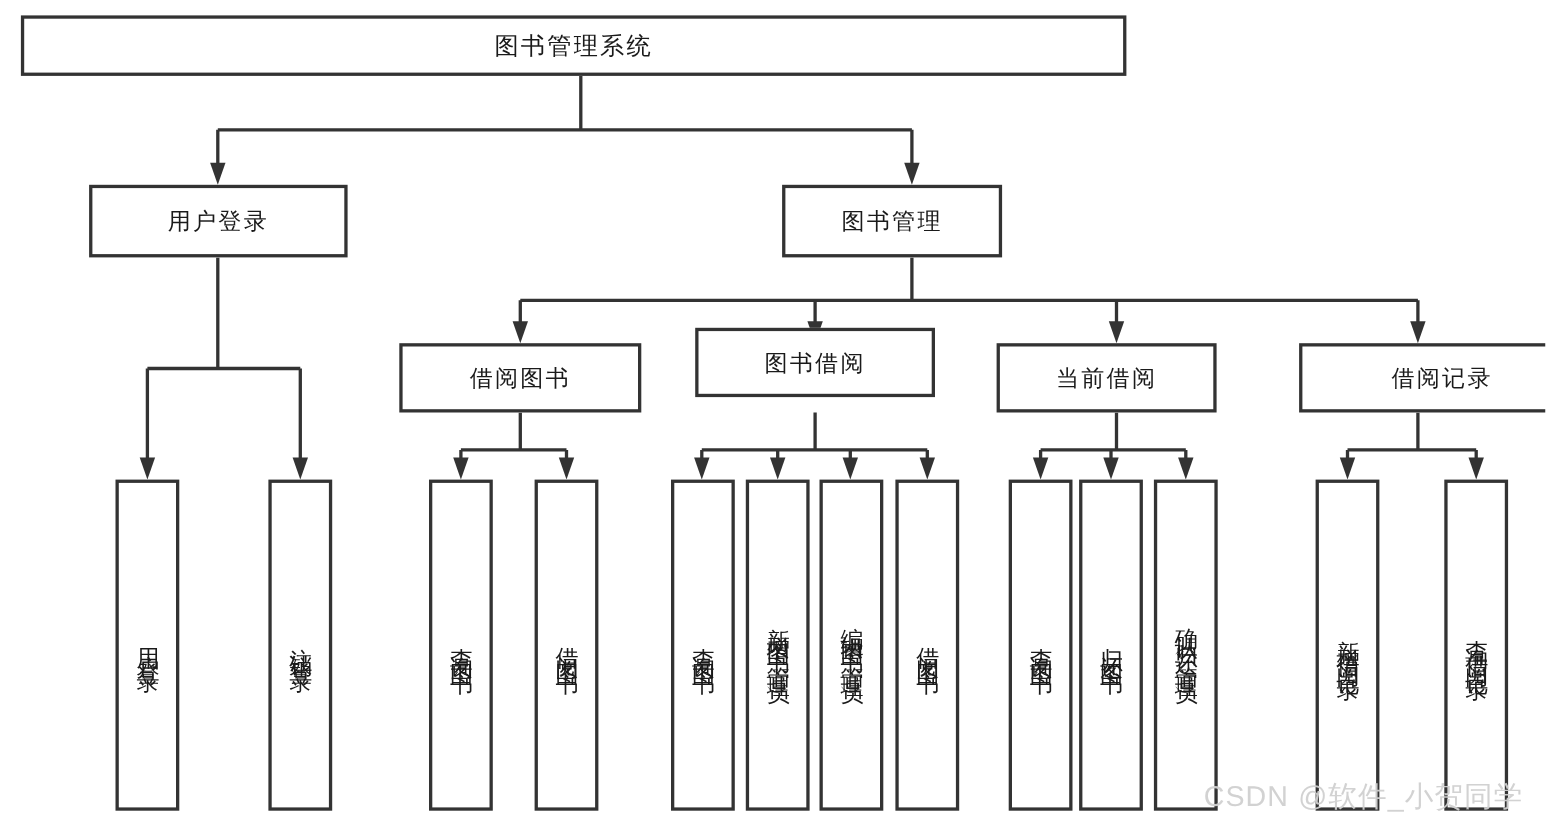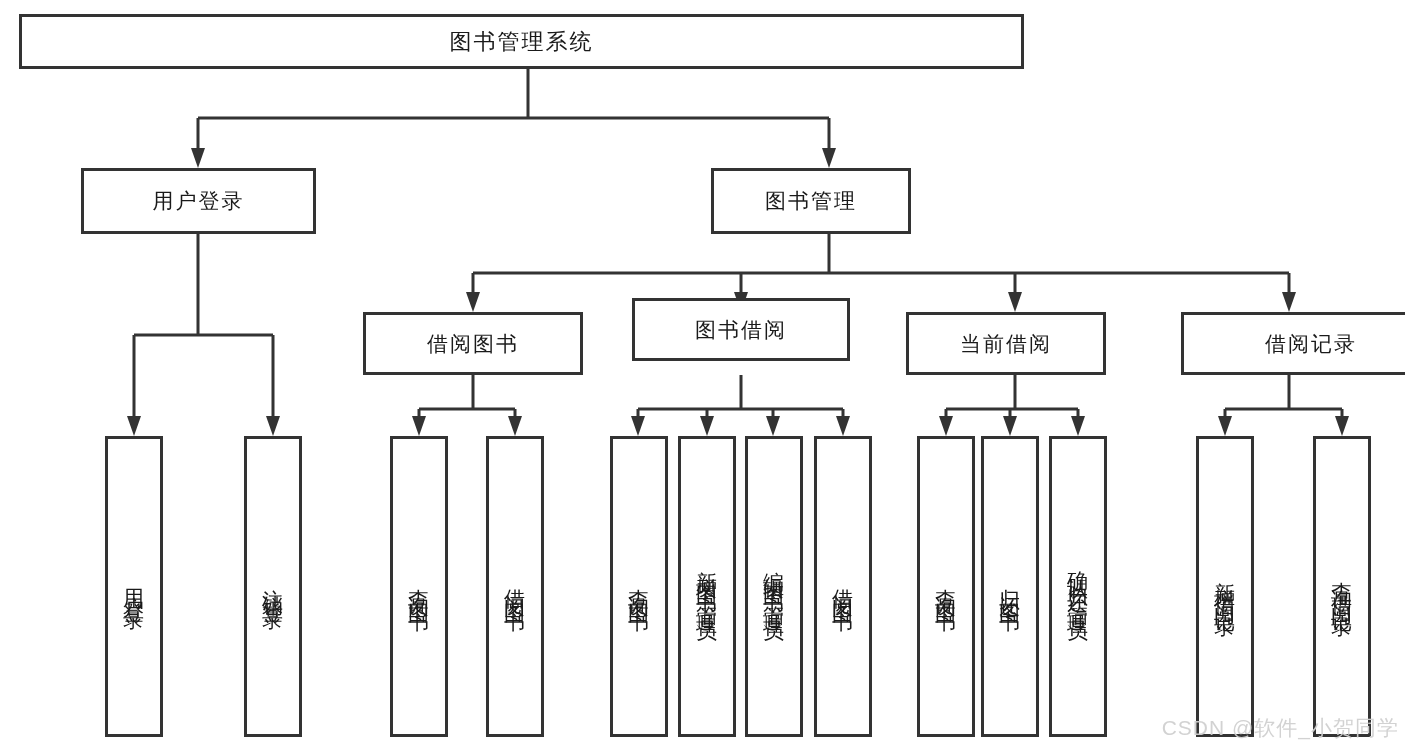--- a/index.html
+++ b/index.html
@@ -48,23 +48,23 @@
   .node.v .lbl {
     writing-mode: vertical-rl;
     text-orientation: mixed;
     letter-spacing: 0.34em;
     font-size: 21px;
     white-space: normal;
     line-height: 1.1;
   }
   .watermark {
     position: absolute;
-    right: 6px;
+    right: 20px;
     bottom: 5px;
-    font-size: 21px;
+    font-size: 26px;
     letter-spacing: 1px;
     color: rgba(208, 208, 208, 0.95);
     z-index: 10;
     white-space: nowrap;
   }
 </style>
 </head>
 <body>
 
 <div class="canvas">

